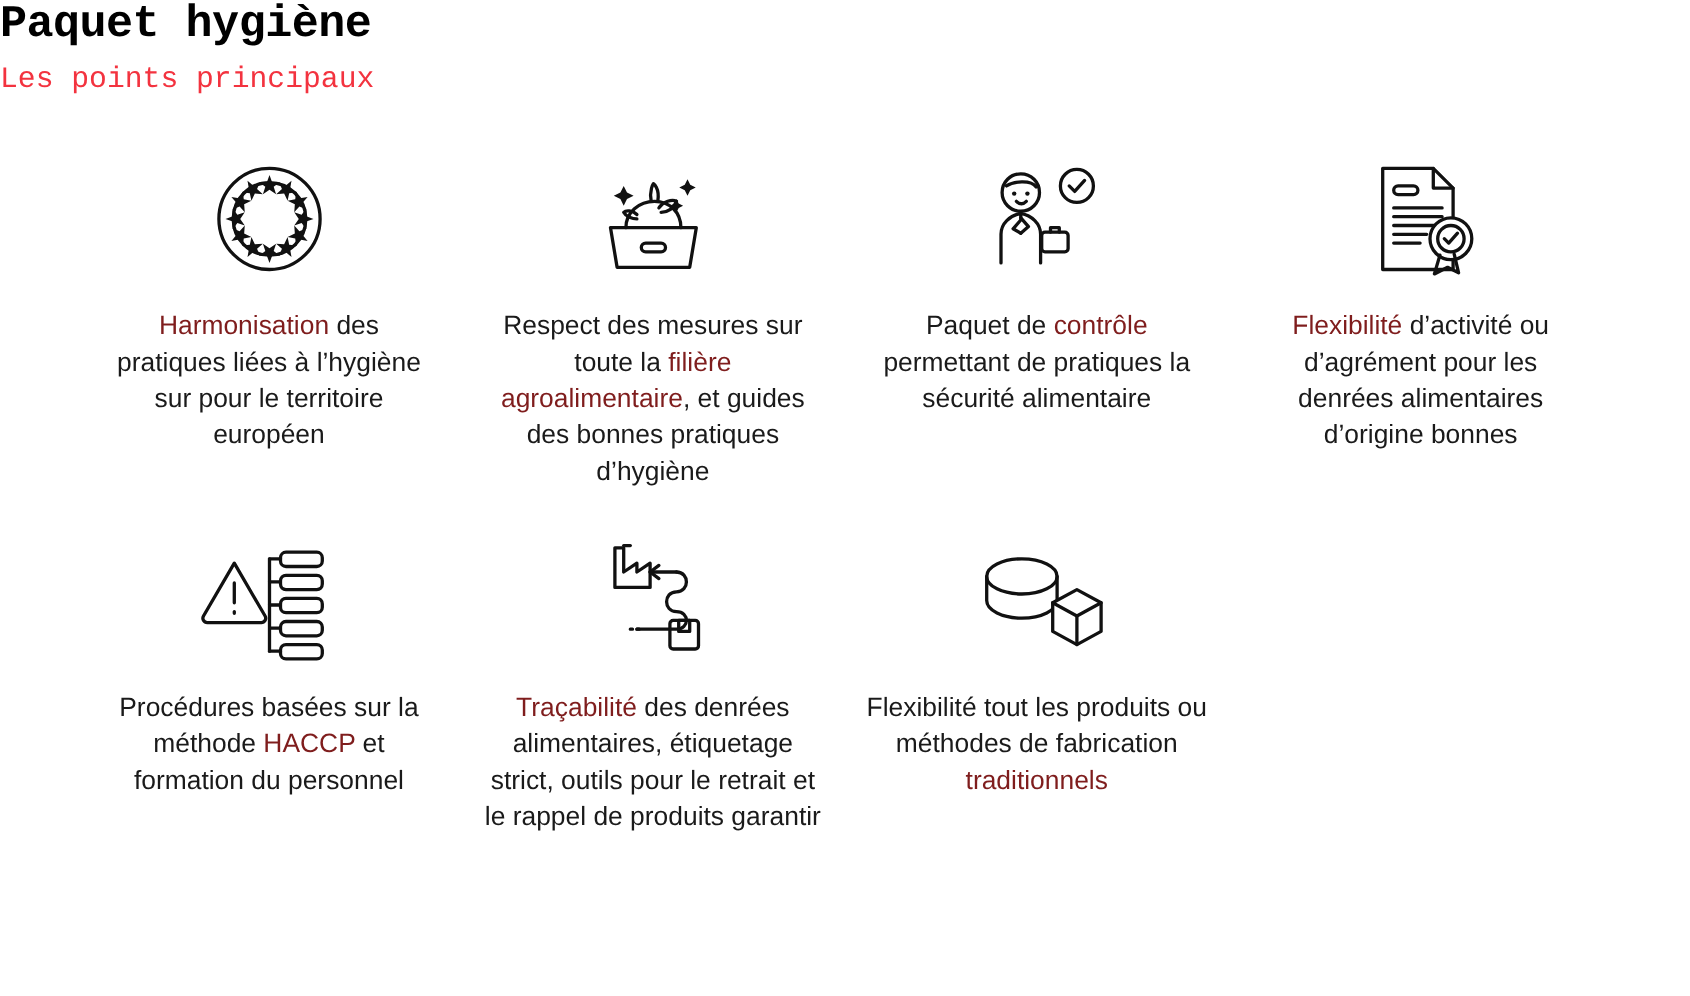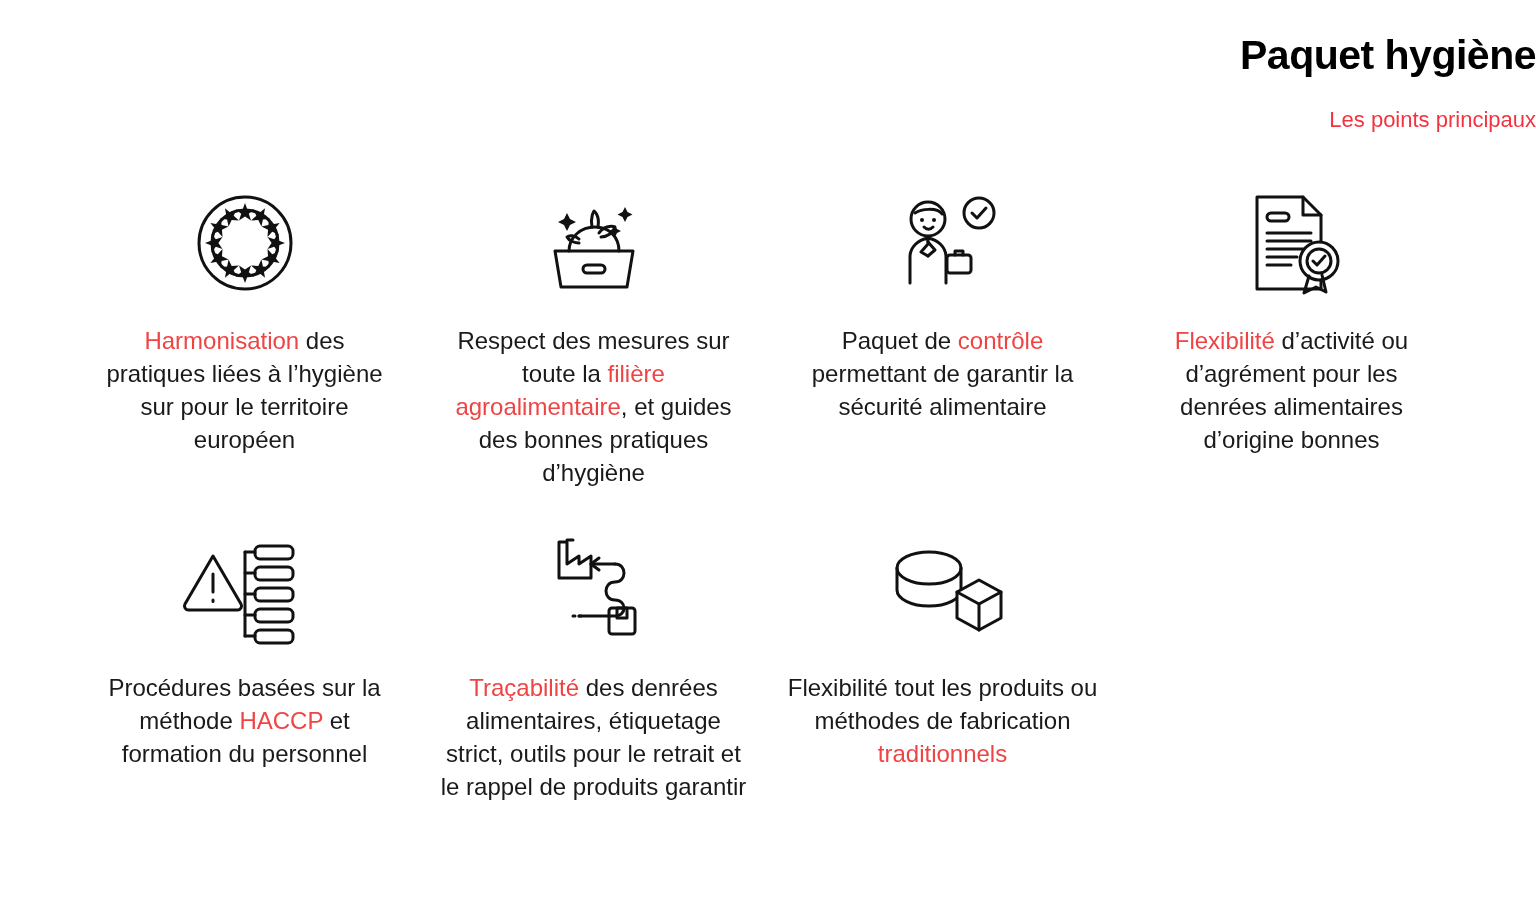--- a/index.html
+++ b/index.html
@@ -15,35 +15,35 @@
     overflow: hidden;
   }
   .page {
     position: relative;
     width: 1536px;
     height: 905px;
     box-sizing: border-box;
     padding: 0;
   }
   .header {
-    text-align: right;
-    padding-top: 32px;
+    text-align: left;
+    font-family: Liberation Mono, monospace;
   }
   .title {
     font-size: 41px;
     font-weight: bold;
     letter-spacing: -0.5px;
     color: #000000;
     margin: 0;
     line-height: 1.15;
   }
   .subtitle {
-    font-size: 22px;
+    font-size: 27px;
     color: #f3333f;
-    margin: 28px 0 0 0;
+    margin: 10px 0 0 0;
     line-height: 1.2;
     font-weight: normal;
   }
   .grid {
     margin-top: 44px;
     display: grid;
     grid-template-columns: repeat(4, 1fr);
     grid-template-rows: auto auto;
     column-gap: 0px;
     row-gap: 36px;
@@ -67,21 +67,21 @@
   }
   .caption {
     margin-top: 16px;
     text-align: center;
     font-size: 24px;
     line-height: 1.38;
     color: #1a1a1a;
     max-width: 300px;
   }
   .hl {
-    color: #ef4444;
+    color: #7f1d1d;
   }
   .row2 .caption {
     max-width: 310px;
     text-align: center;
   }
 </style>
 </head>
 <body>
 
 <div class="page">
@@ -151,21 +151,21 @@
           <path d="M37 100 v-26 c0 -10 8 -17 18 -19 l0 6 l-7 8 l7 4"></path>
           <path d="M73 100 v-26 c0 -10 -8 -17 -18 -19"></path>
           <path d="M55 59 l7 8 l-7 6"></path>
           <rect x="74" y="72" width="24" height="18" rx="3"></rect>
           <path d="M82 72 v-4 h8 v4"></path>
           <circle cx="106" cy="30" r="15"></circle>
           <path d="M99 30 l5 5 l9 -10"></path>
         </svg>
       </div>
       <div class="caption">
-        <span>Paquet de </span><span class="hl">contrôle</span><span> permettant de garantir la sécurité alimentaire</span>
+        <span>Paquet de </span><span class="hl">contrôle</span><span> permettant de pratiques la sécurité alimentaire</span>
       </div>
     </div>
 
     <div class="cell">
       <div class="icon-wrap">
         <svg width="130" height="120" viewBox="0 0 130 120" fill="none" stroke="#111" stroke-width="3" stroke-linecap="round" stroke-linejoin="round">
           <path d="M30 14 h46 l18 18 v74 h-64 z"></path>
           <path d="M76 14 v18 h18"></path>
           <rect x="40" y="30" width="22" height="8" rx="4"></rect>
           <path d="M40 50 h44 M40 58 h44 M40 66 h44 M40 74 h30 M40 82 h24"></path>

